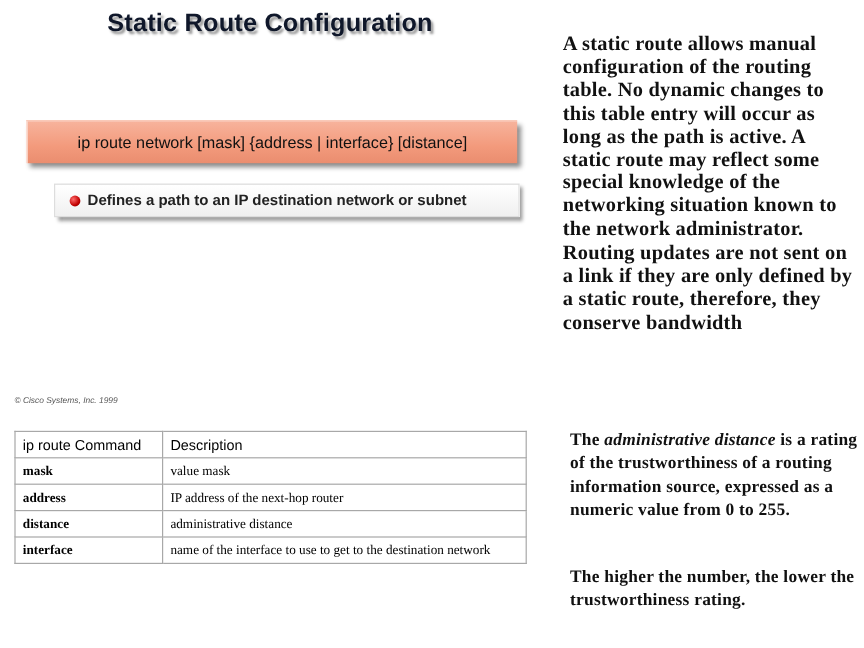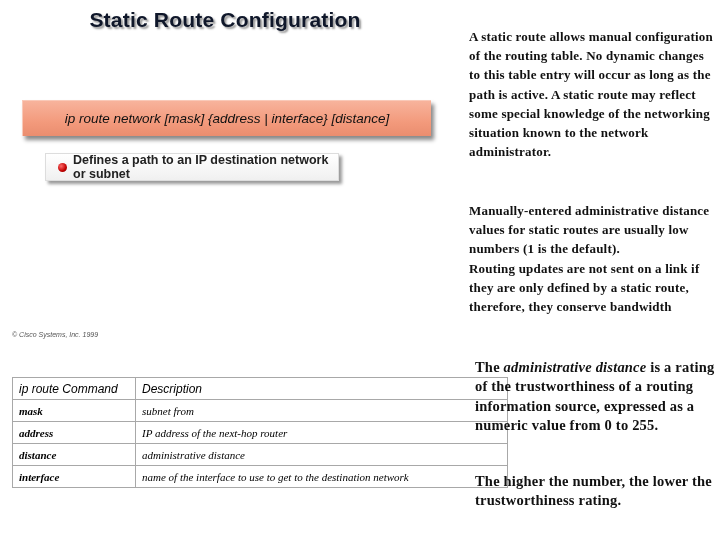--- a/index.html
+++ b/index.html
@@ -14,54 +14,54 @@
     position:absolute; left:42px; top:80px;
     font-family:"Liberation Sans", sans-serif; font-size:12px; color:#000;margin-top:21px;
   }
   .cmd-box {
     position:absolute; left:22px; top:100px; width:408px; height:35px;
     background:#f5a287;
     background:linear-gradient(#f7b39c, #f39a7c 60%, #ea8d6f);
     border-top:1px solid #f9c9b8; border-left:1px solid #f9c9b8;
     box-shadow: 3px 4px 4px #8a8a8a;
     display:flex; align-items:center; justify-content:center;
-    font-family:"Liberation Sans", sans-serif; font-size:13.5px; color:#111;font-style:italic;
+    font-family:"Liberation Sans", sans-serif; font-size:13.5px; color:#111;
   }
   .def-box {
-    position:absolute; left:45px; top:153px; width:294px; height:28px;
+    position:absolute; left:45px; top:153px; width:388px; height:28px;
     background:linear-gradient(#ffffff, #f0f0f0);
     border:1px solid #dddddd;
     box-shadow: 3px 3px 3px #9a9a9a;
     display:flex; align-items:center; padding-left:12px; box-sizing:border-box;
     font-family:"Liberation Sans", sans-serif; font-weight:bold; font-size:12.5px; color:#222;
   }
   .bullet {
     width:9px; height:9px; border-radius:50%; margin-right:6px;
     background: radial-gradient(circle at 35% 35%, #ff6a6a, #c00000 60%, #7a0000);
     flex:none;
   }
   .copyright {
     position:absolute; left:12px; top:331px;
     font-family:"Liberation Sans", sans-serif; font-style:italic; font-size:7px; color:#555;
   }
   table.cmd-table {
-    position:absolute; left:12px; top:377px; width:496px;
-    border-collapse:collapse; border:1px solid #9a9a9a;font-style:italic;
+    position:absolute; left:12px; top:359px; width:427px;
+    border-collapse:collapse; border:1px solid #9a9a9a;
   }
   table.cmd-table td, table.cmd-table th {
     border:1px solid #a8a8a8; height:21px; padding:0 6px; font-size:11px; text-align:left;
   }
   table.cmd-table th {
     font-family:"Liberation Sans", sans-serif; font-weight:normal; font-size:12px; height:21px;
   }
   table.cmd-table th.desc { }
   table.cmd-table td.key { font-weight:bold; width:110px; }
   .col1 { width:110px; }
   .right-text {
-    position:absolute; font-family:"Liberation Serif", serif; font-size:13px;
+    position:absolute; font-family:"Liberation Serif", serif; font-size:17px;
     line-height:19.2px; color:#111; letter-spacing:0.2px;
   }
   .p1 { left:469px; top:27px; width:245px; }
   .p2 { left:469px; top:201px; width:245px; }
   .p3 { left:475px; top:358px; width:245px; font-weight:bold; font-size:14.5px; line-height:19.4px; }
   .p4 { left:475px; top:472px; width:245px; font-weight:bold; font-size:14.5px; line-height:19.4px; }
   .p1, .p2 { font-weight:bold; }
   .em { font-style:italic; }
 </style>
 </head>
@@ -83,39 +83,38 @@
 <div class="copyright">© Cisco Systems, Inc. 1999</div>
 
 <table class="cmd-table">
   <tbody>
       <tr>
     <th class="col1">ip route Command</th>
     <th class="desc">Description</th>
   </tr>
   <tr>
     <td class="key">mask</td>
-    <td>subnet from</td>
+    <td>value mask</td>
   </tr>
   <tr>
     <td class="key">address</td>
     <td>IP address of the next-hop router</td>
   </tr>
   <tr>
     <td class="key">distance</td>
     <td>administrative distance</td>
   </tr>
   <tr>
     <td class="key">interface</td>
     <td>name of the interface to use to get to the destination network</td>
   </tr>
 </tbody>
   </table>
 
 <div class="right-text p1">A static route allows manual configuration of the routing table. No dynamic changes to this table entry will occur as long as the path is active. A static route may reflect some special knowledge of the networking situation known to the network administrator.</div>
 
 <div class="right-text p2">
-  <div>Manually-entered administrative distance values for static routes are usually low numbers (1 is the default).</div>
   <div>Routing updates are not sent on a link if they are only defined by a static route, therefore, they conserve bandwidth</div>
 </div>
 
 <div class="right-text p3"><span>The </span><span class="em">administrative distance</span><span> is a rating of the trustworthiness of a routing information source, expressed as a numeric value from 0 to 255.</span></div>
 
 <div class="right-text p4">The higher the number, the lower the trustworthiness rating.</div>
 
 </body></html>

